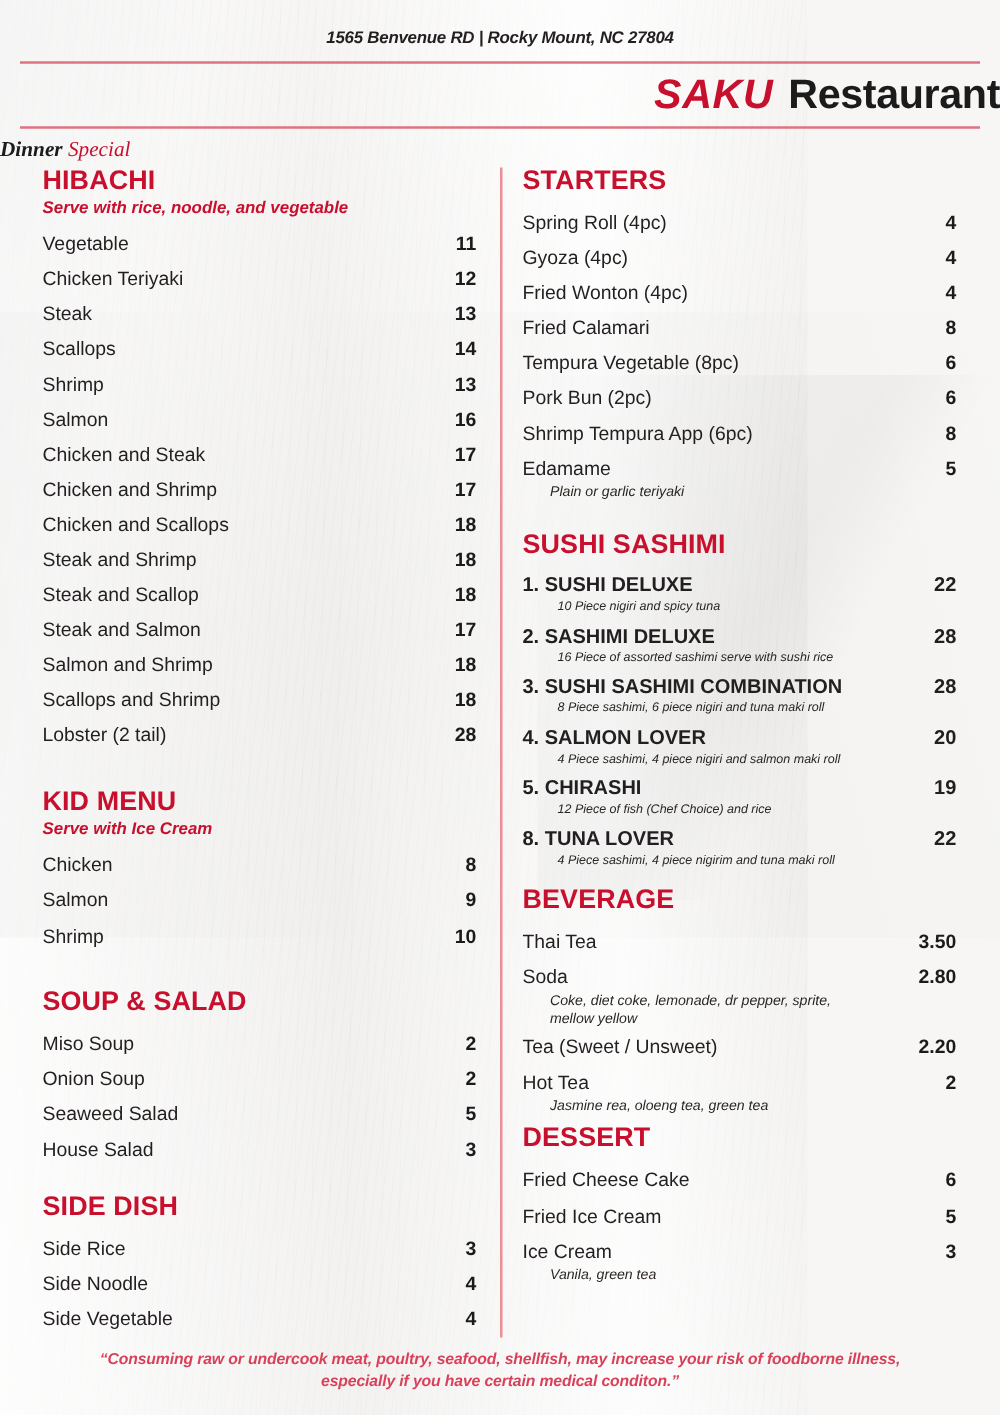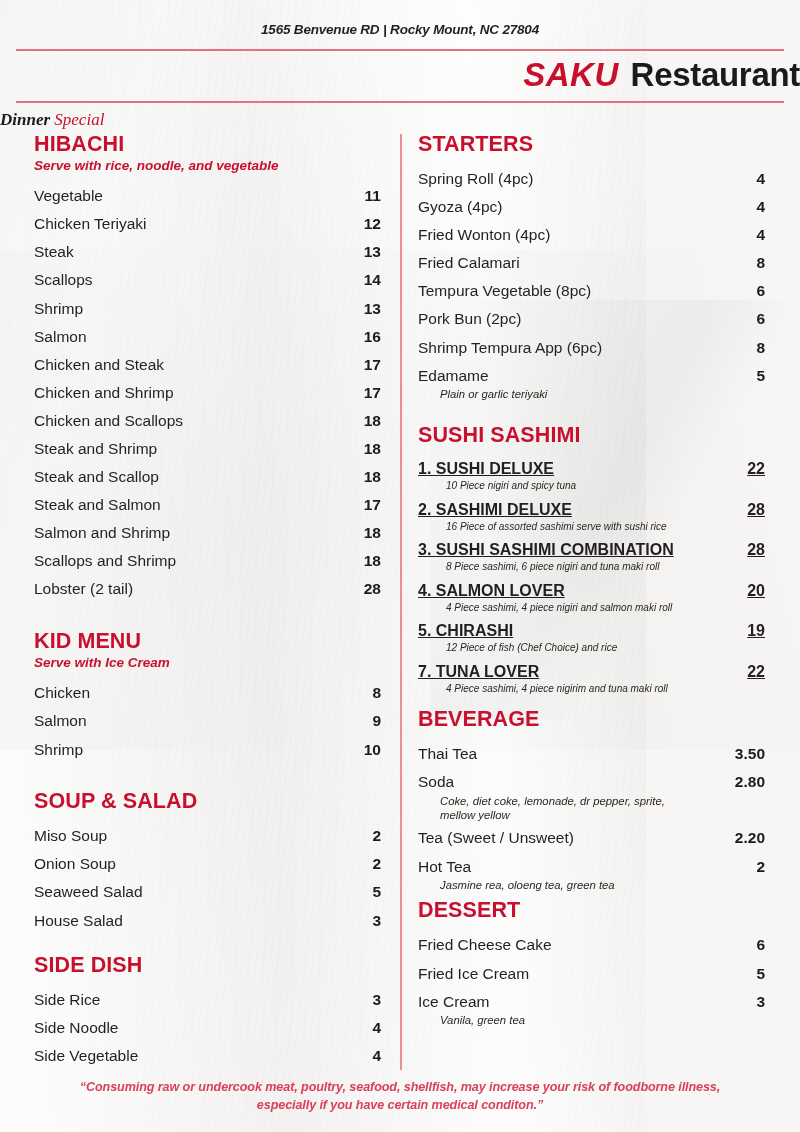--- a/index.html
+++ b/index.html
@@ -146,21 +146,20 @@
   
   .row-num {
     display: flex;
     align-items: flex-end;
     justify-content: space-between;
     font-size: 16px;
     font-weight: bold;
     line-height: 1;
     padding: 6px 0 1px 0;
     white-space: nowrap;
-    text-decoration: underline;
   }
   .row-num .pr { font-weight: bold; font-size: 16px; }
   .desc-num {
     font-size: 10px;
     font-style: italic;
     font-weight: normal;
     color: #2a2622;
     margin: 2px 0 3px 28px;
     line-height: 1.25;
   }
@@ -398,21 +397,21 @@
             <span class="nm">4. SALMON LOVER</span>
             <span class="pr">20</span>
           </div>
           <div class="desc-num" style="white-space: pre-line;">4 Piece sashimi, 4 piece nigiri and salmon maki roll</div>
           <div class="row-num">
             <span class="nm">5. CHIRASHI</span>
             <span class="pr">19</span>
           </div>
           <div class="desc-num" style="white-space: pre-line;">12 Piece of fish (Chef Choice) and rice</div>
           <div class="row-num">
-            <span class="nm">7. TUNA LOVER</span>
+            <span class="nm">8. TUNA LOVER</span>
             <span class="pr">22</span>
           </div>
           <div class="desc-num" style="white-space: pre-line;">4 Piece sashimi, 4 piece nigirim and tuna maki roll</div>
         </div>
       </div>
       <div class="gap-sm"></div>
       <div class="section">
         <div class="sec-head">BEVERAGE</div>
         <div class="items tight">
           <div class="row">

